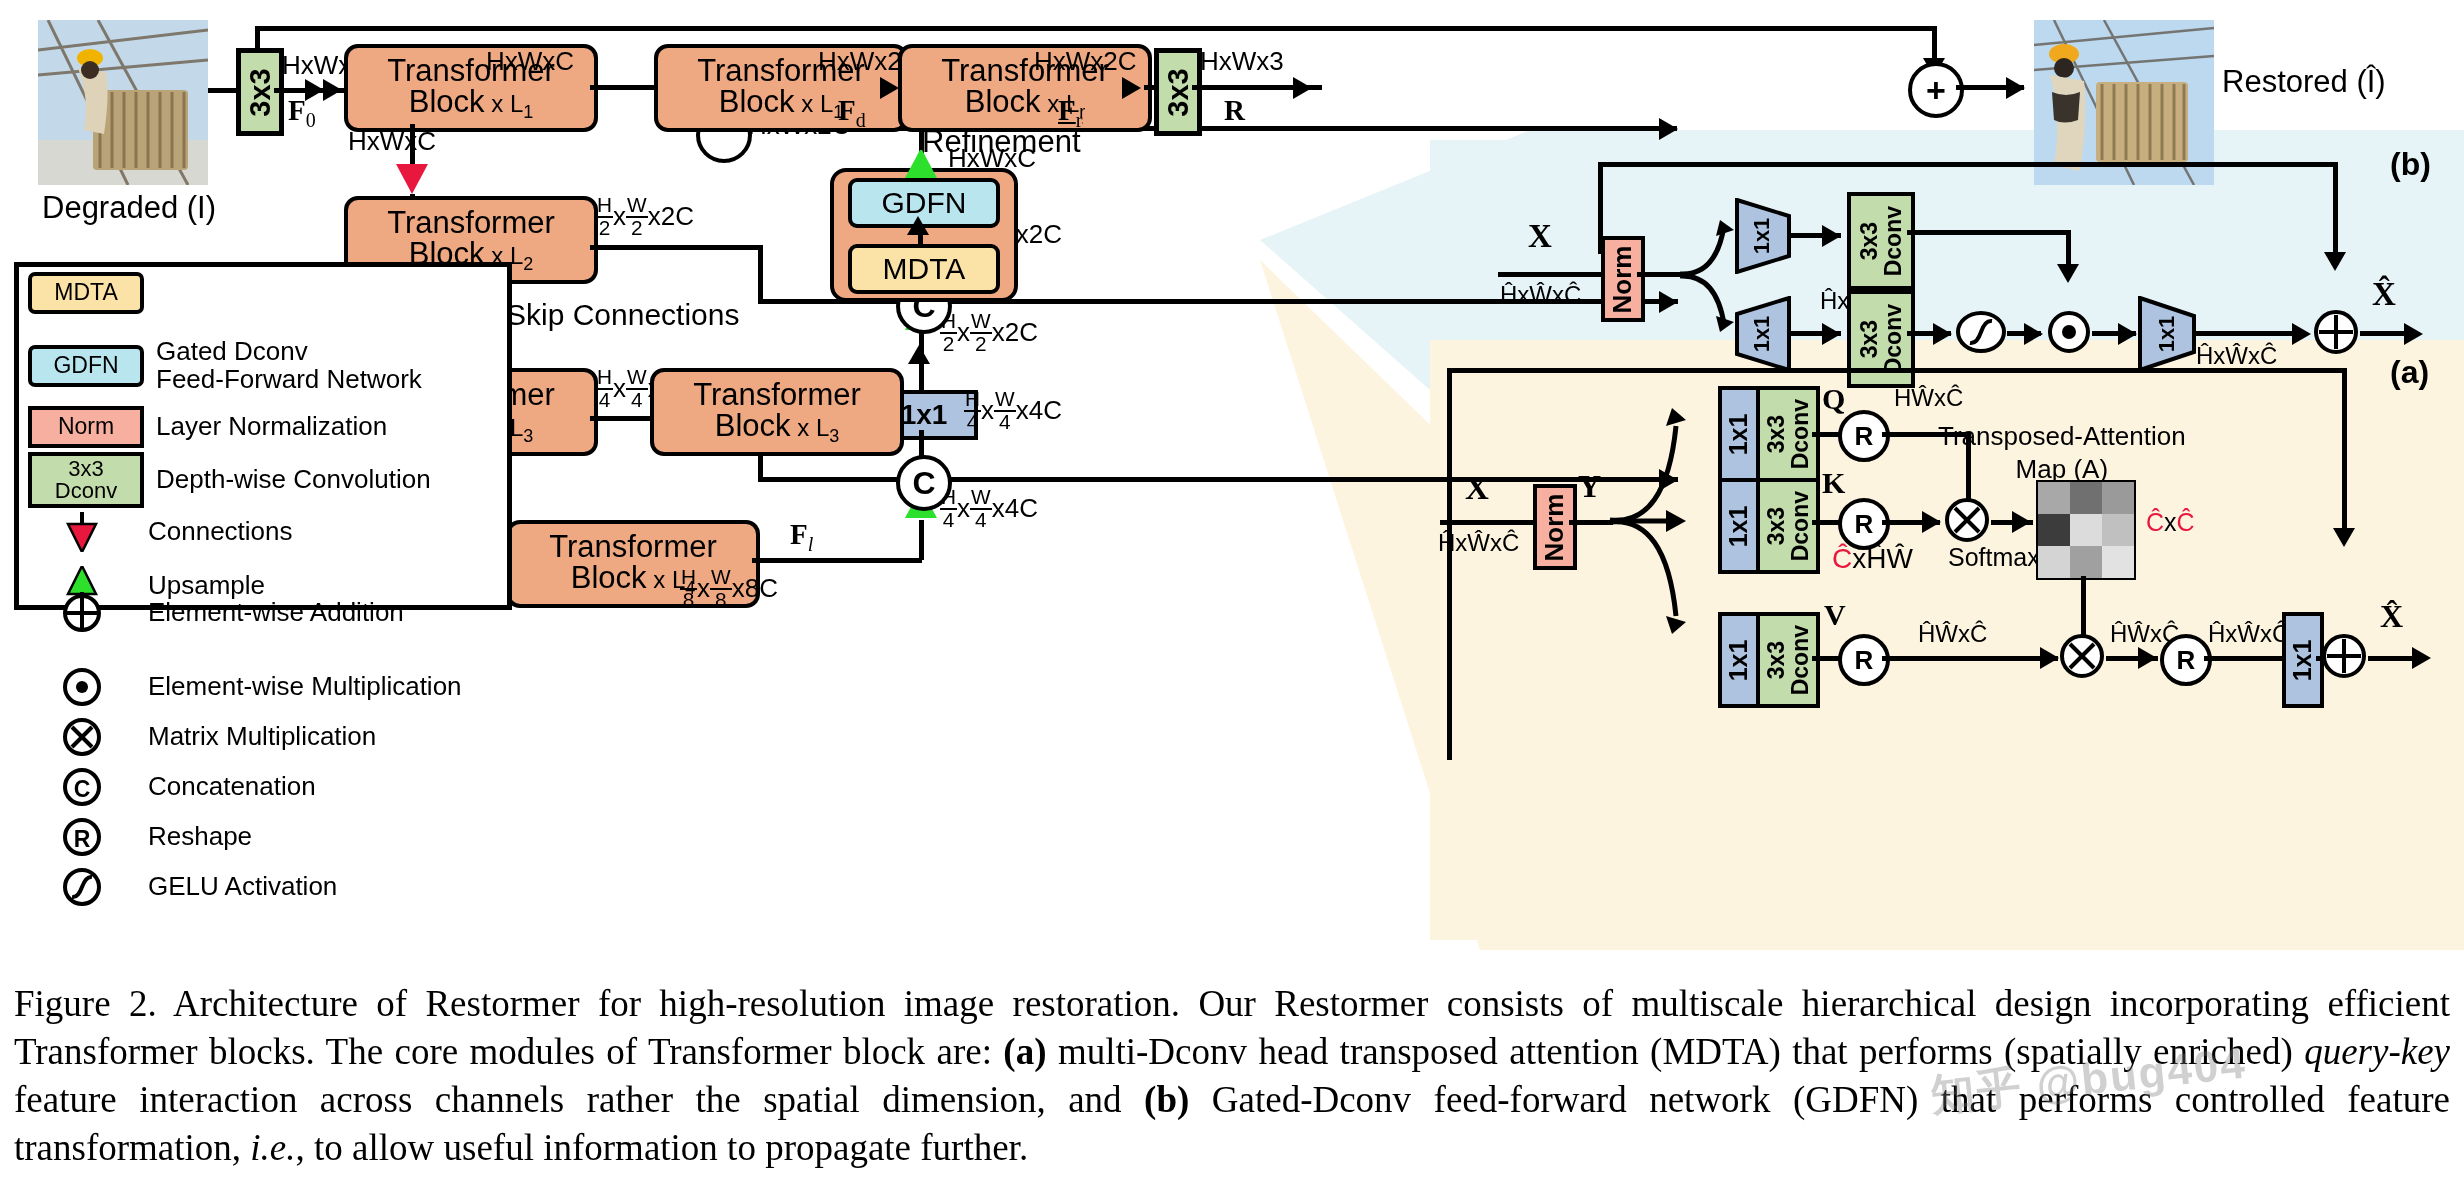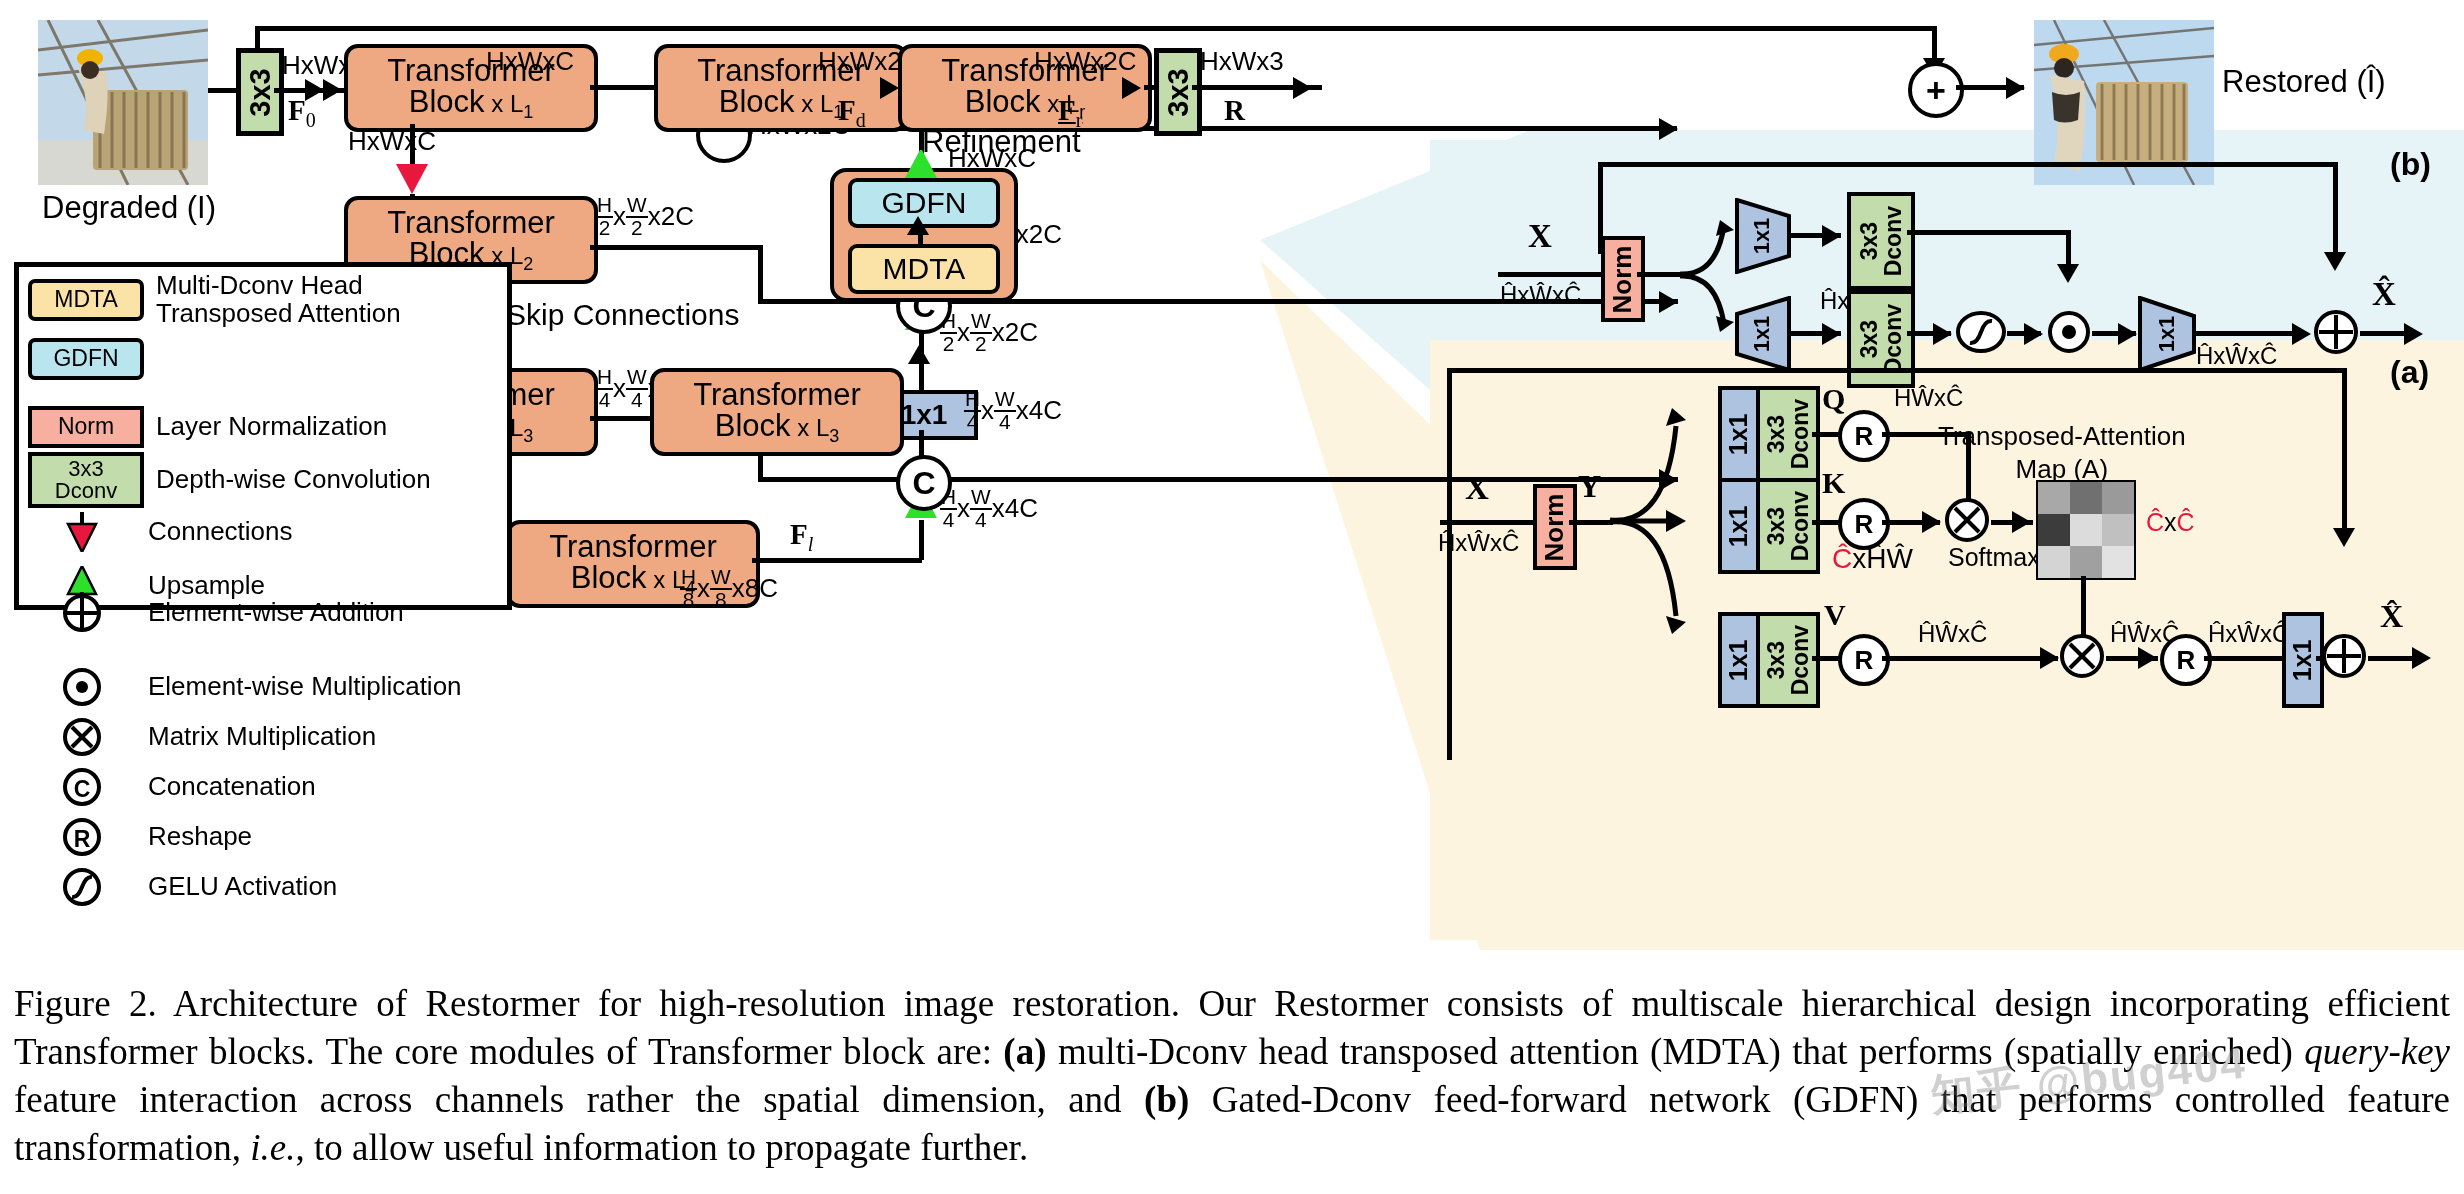--- a/index.html
+++ b/index.html
@@ -300,26 +300,26 @@
 <div class="lbl" style="left:2222px;top:66px;font-size:31px;">Restored (Î)</div>
 
 <div class="lbl" style="left:506px;top:300px;font-size:30px;">Skip Connections</div>
 
 <div id="legend" style="left:14px;top:262px;width:488px;height:338px;"></div>
 
 <div class="lgrow" style="left:28px;top:272px;">
   <div class="lgchip" style="width:108px;height:34px;background:#fbe3a8;border-radius:7px;">
     <span>MDTA</span>
     </div>
-  <div class="lgtxt">Multi-Dconv Head<br>Transposed Attention</div>
 </div>
 <div class="lgrow" style="left:28px;top:338px;">
   <div class="lgchip" style="width:108px;height:34px;background:#b9e5ee;border-radius:7px;">
     <span>GDFN</span>
     </div>
+  <div class="lgtxt">Gated Dconv<br>Feed-Forward Network</div>
 </div>
 <div class="lgrow" style="left:28px;top:406px;">
   <div class="lgchip" style="width:108px;height:34px;background:#f7b0a0;">
     <span>Norm</span>
     </div>
   <div class="lgtxt">Layer Normalization</div>
 </div>
 <div class="lgrow" style="left:28px;top:452px;">
   <div class="lgchip" style="width:108px;height:48px;background:#c3dcab;flex-direction:column;font-size:22px;">
     <span>3x3</span>

